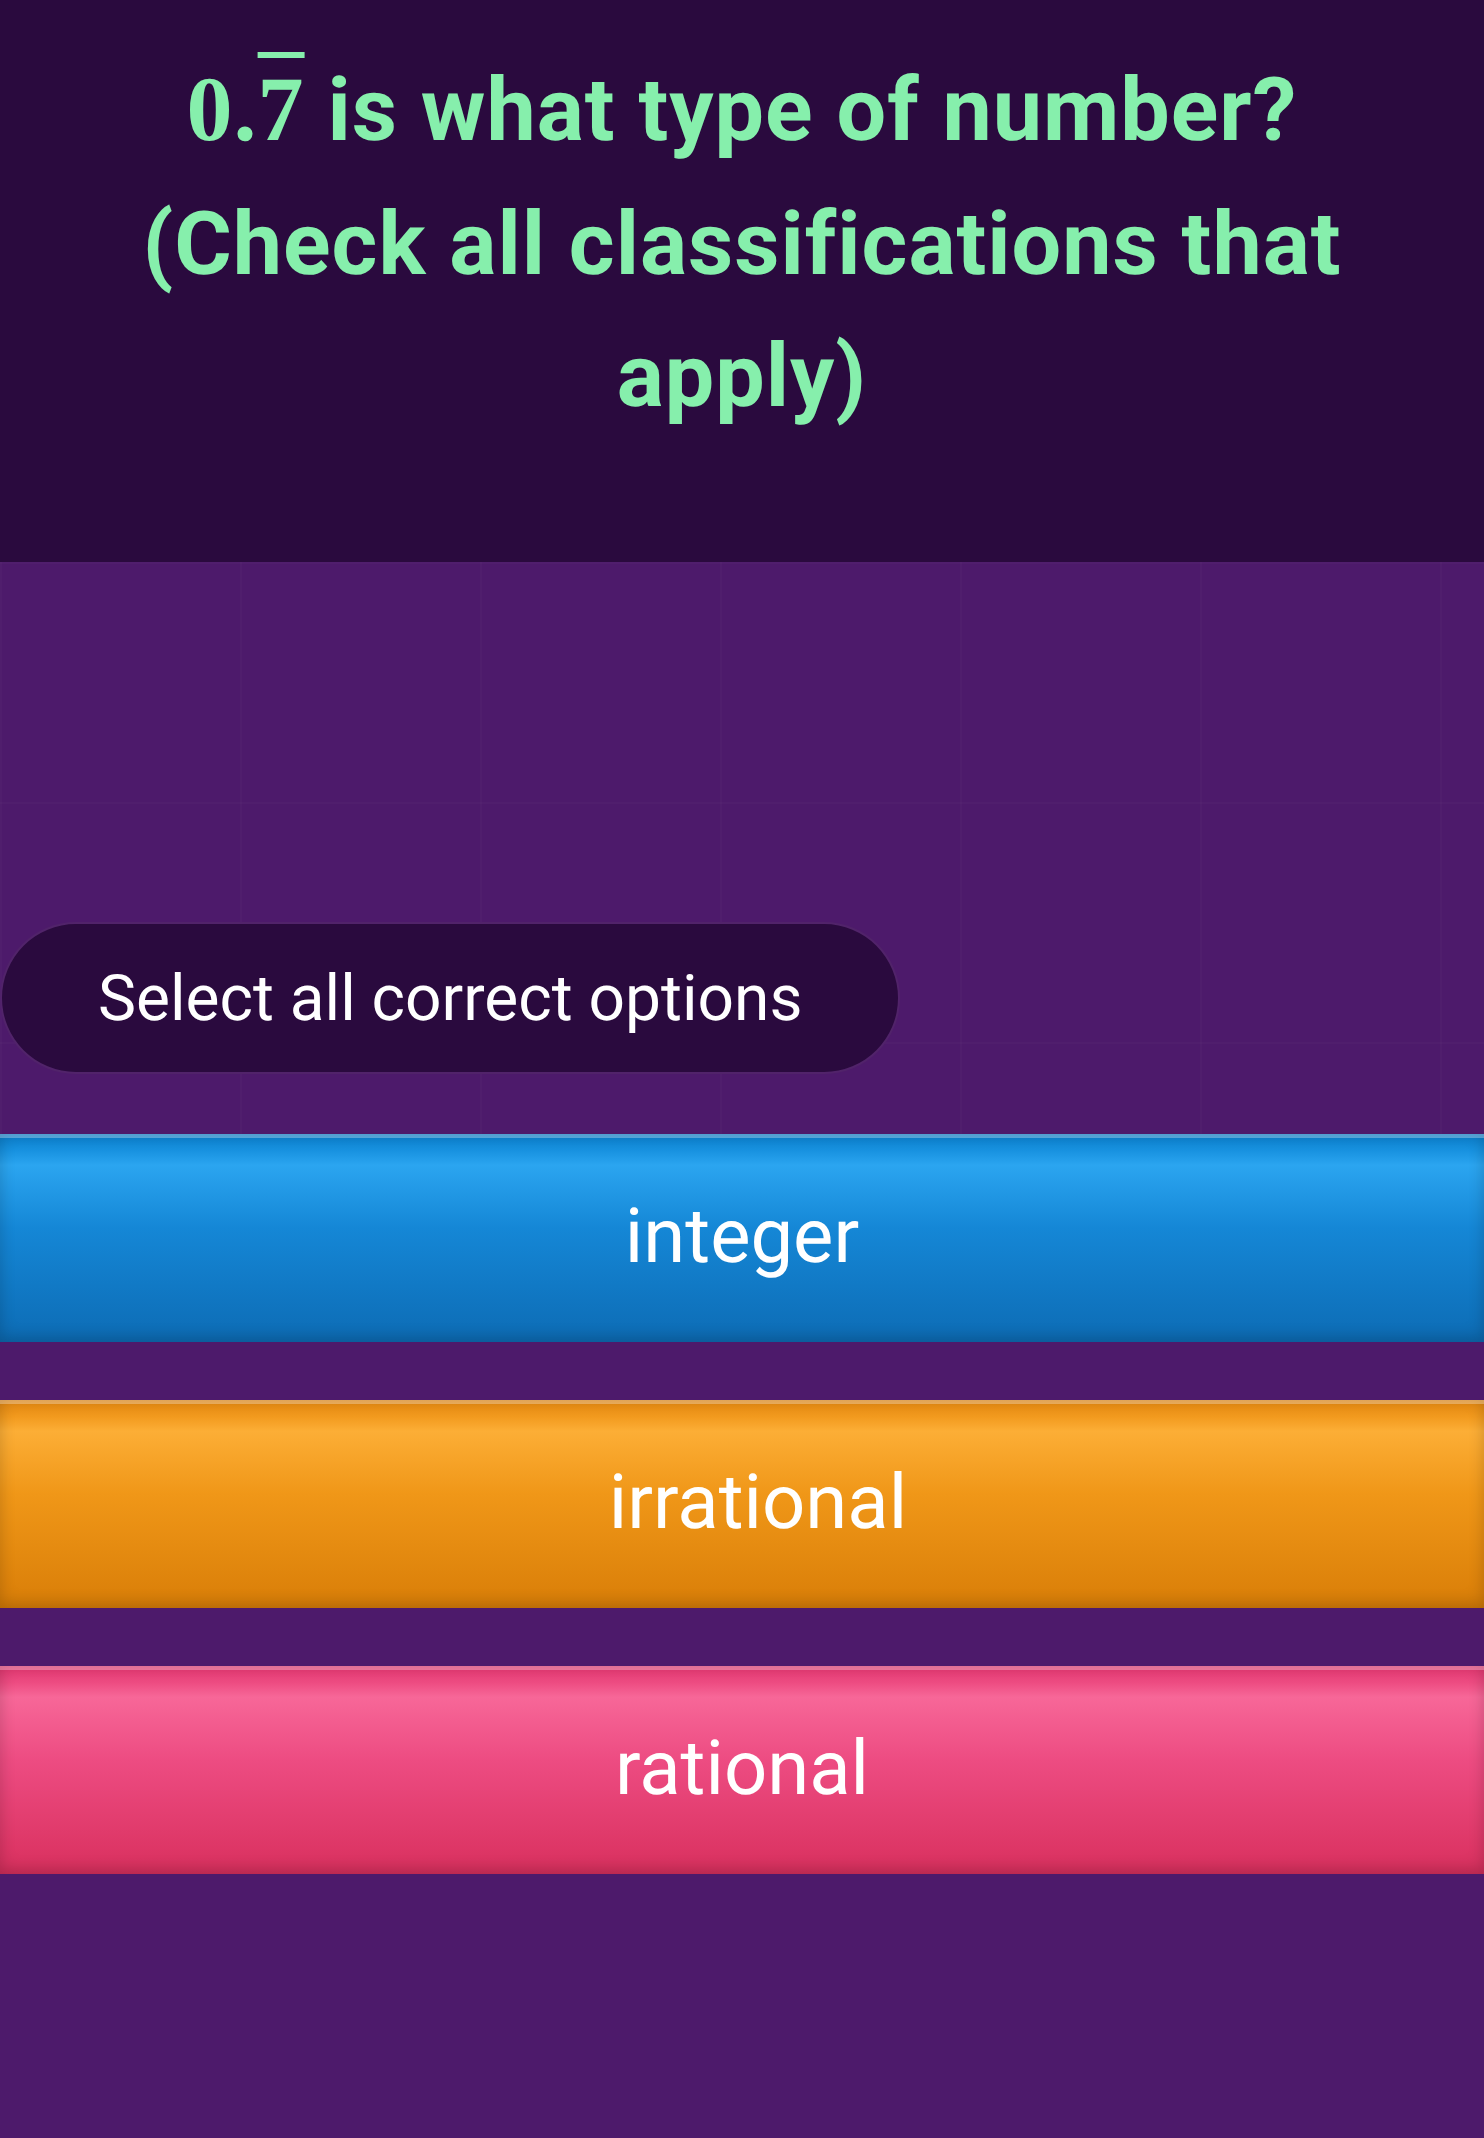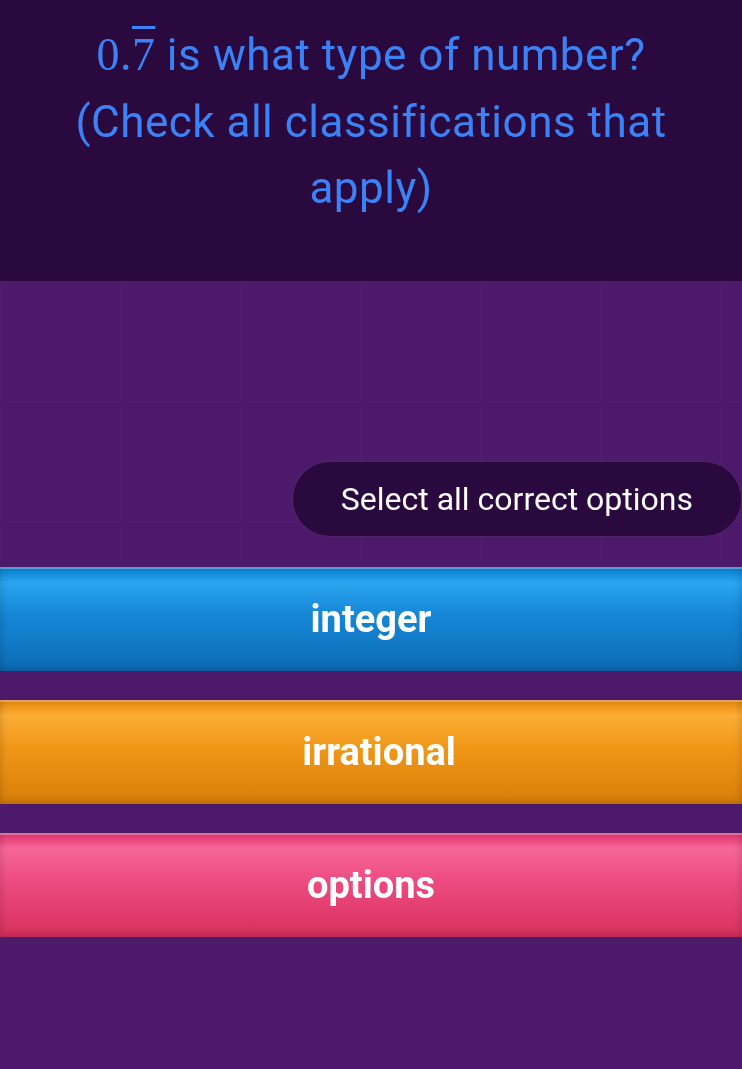--- a/index.html
+++ b/index.html
@@ -9,39 +9,39 @@
       font-family: -apple-system, BlinkMacSystemFont, "Segoe UI", Roboto, sans-serif;
       background: #4d1a6b;
       overflow: hidden;
     }
     .header {
       background: #2a0a3e;
       padding: 20px 30px 60px;
       text-align: center;
     }
     .question {
-      color: #3b82f6;
+      color: #86efac;
       font-size: 44px;
-      font-weight: 400;
+      font-weight: 700;
       line-height: 1.5;
       letter-spacing: 0.5px;
     }
     .math-expr {
       font-family: "Times New Roman", serif;
       font-size: 46px;
     }
     .overline {
       text-decoration: overline;
       text-decoration-thickness: 3px;
     }
     .mid-section {
       background: #4d1a6b;
       padding: 180px 0 30px;
       display: flex;
-      justify-content: flex-end;
+      justify-content: flex-start;
       position: relative;
     }
     .mid-section::before {
       content: "";
       position: absolute;
       inset: 0;
       background-image:
         linear-gradient(rgba(255,255,255,0.015) 1px, transparent 1px),
         linear-gradient(90deg, rgba(255,255,255,0.015) 1px, transparent 1px);
       background-size: 120px 120px;
@@ -62,21 +62,21 @@
       flex-direction: column;
     }
     .option {
       height: 104px;
       margin-bottom: 29px;
       display: flex;
       align-items: center;
       justify-content: center;
       color: #fff;
       font-size: 38px;
-      font-weight: 700;
+      font-weight: 400;
       cursor: pointer;
       position: relative;
       border: none;
       font-family: inherit;
     }
     .option-blue {
       background: linear-gradient(to bottom,
         #0a7bc7 0%,
         #1892e0 8%,
         #2ba5f0 15%,
@@ -127,15 +127,15 @@
 </div>
 
 <div class="options">
   <button class="option option-blue">
     <span>integer</span>
   </button>
   <button class="option option-orange">
     <span>irrational</span>
   </button>
   <button class="option option-pink">
-    <span>options</span>
+    <span>rational</span>
   </button>
 </div>
 
 </body></html>

